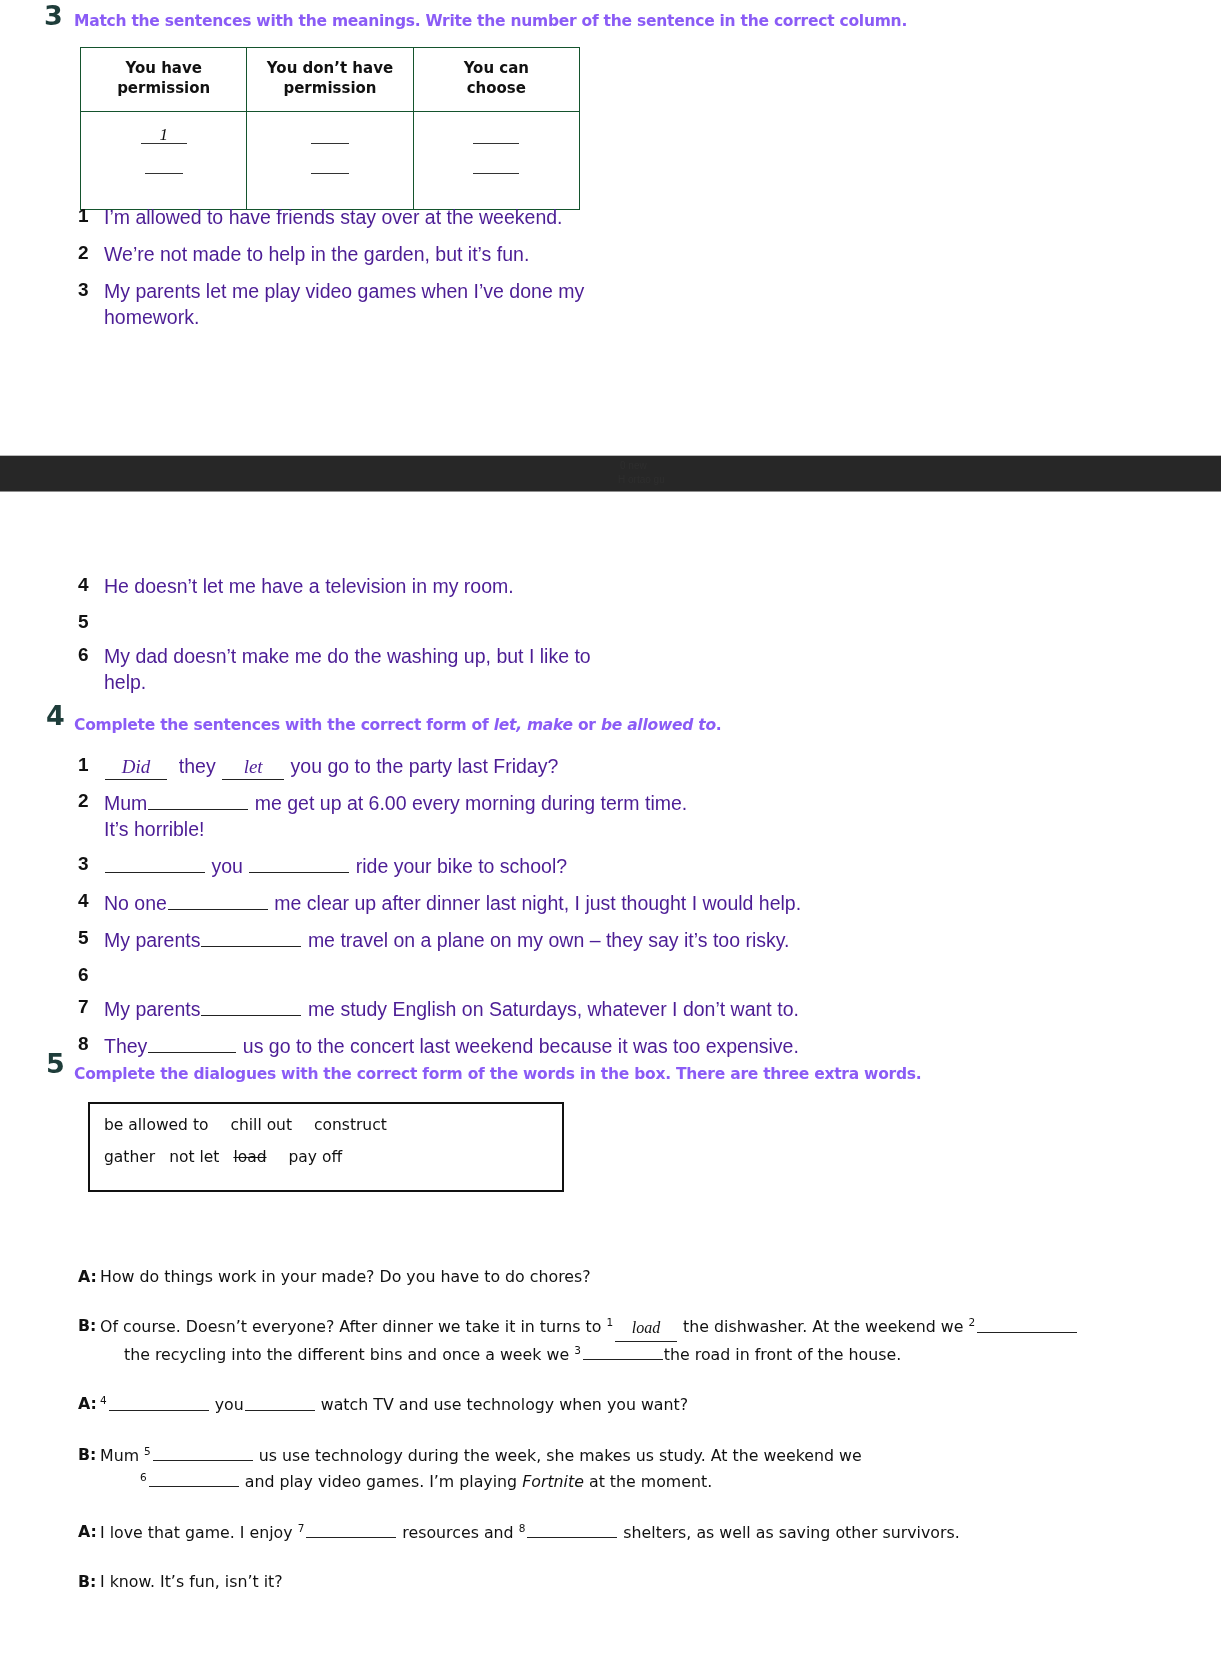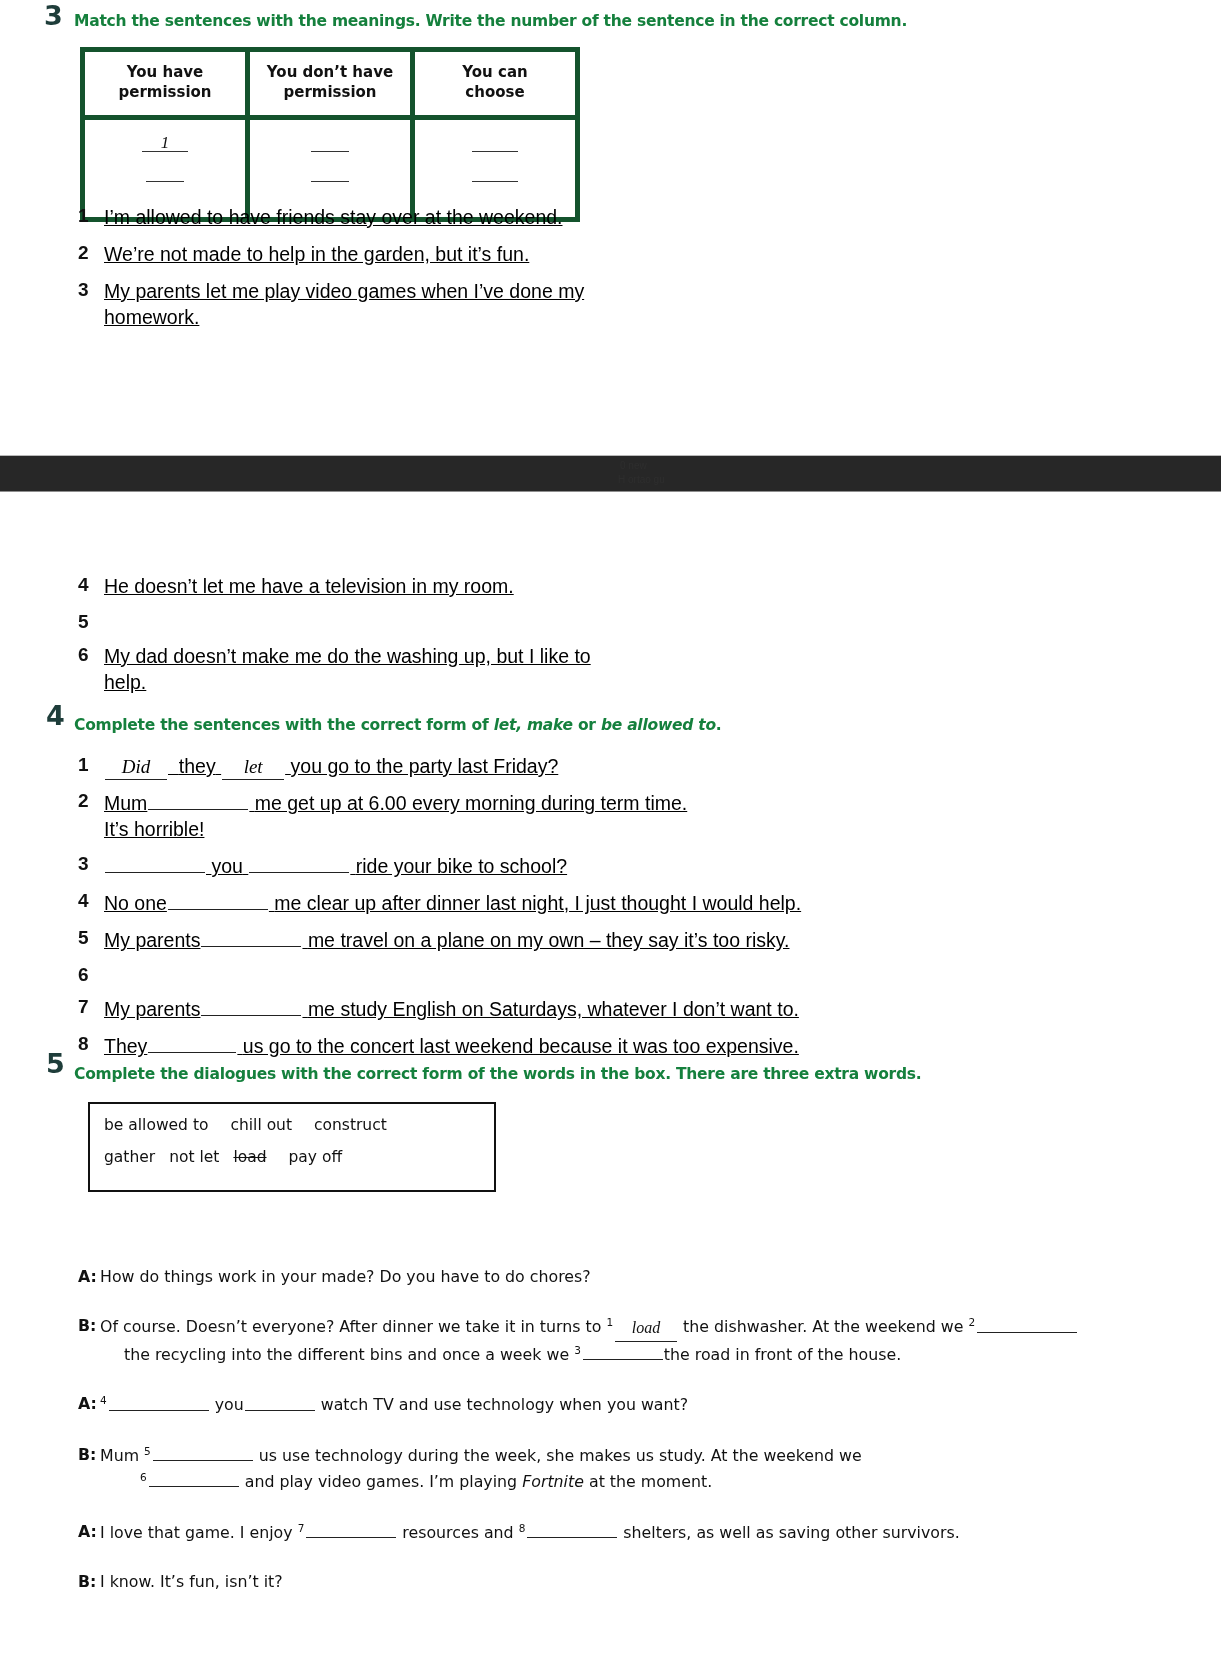--- a/index.html
+++ b/index.html
@@ -23,38 +23,38 @@
     font-weight: bold;
     font-size: 27px;
     color: #1e3d3a;
     line-height: 1;
   }
   .ex-rubric {
     font-family: "DejaVu Sans", sans-serif;
     font-weight: bold;
     font-size: 15.5px;
     letter-spacing: -0.25px;
-    color: #15803d;
+    color: #8b5cf6;
   }
   .ex-rubric i { font-style: italic; margin-top: 23px; }
 
   
   #ex3-head { left: 44px; top: 4px; width: 1100px; }
   #ex3-head .ex-num { position: absolute; left: 0px; top: -2px; }
   #ex3-head .ex-rubric { position: absolute; left: 30px; top: 8px; white-space: nowrap; }
 
   #match-table {
     position: absolute;
     left: 80px; top: 47px;
     width: 500px;
     border-collapse: collapse;
     table-layout: fixed;
   }
   #match-table th, #match-table td {
-    border: 5px solid #14532d;
+    border: 1px solid #14532d;
     text-align: center;
     vertical-align: top;
     margin-left: 7px;
   }
   #match-table th {
     font-family: "DejaVu Sans", sans-serif;
     font-weight: bold;
     font-size: 15px;
     line-height: 1.35;
     padding: 10px 4px 12px 4px;
@@ -83,22 +83,21 @@
     font-weight: bold;
     font-size: 19px;
     width: 26px;
     flex: 0 0 26px;
     color: #111;
   }
   .sent-txt {
     font-family: "Liberation Sans", sans-serif;
     font-size: 19.5px;
     line-height: 1.33;
-    color: #000000;
-    text-decoration: underline;
+    color: #4c1d95;
   }
 
   #ex3-list { left: 78px; top: 205px; width: 760px; }
   #ex3b-list { left: 78px; top: 574px; width: 760px; }
 
   
   #dark-band {
     left: 0; top: 455px;
     width: 1221px; height: 35px;
     background: #272727;
@@ -144,21 +143,21 @@
   .filled.w60 { min-width: 50px; }
 
   
   #ex5-head { left: 44px; top: 1050px; width: 1100px; }
   #ex5-head .ex-num { position: absolute; left: 2px; top: 0px; }
   #ex5-head .ex-rubric { position: absolute; left: 30px; top: 15px; white-space: nowrap; }
 
   #word-box {
     position: absolute;
     left: 88px; top: 1102px;
-    width: 408px; height: 90px;
+    width: 476px; height: 90px;
     border: 2px solid #111;
     background: #fff;
     box-sizing: border-box;
     padding: 12px 14px 0 14px;
   }
   .wb-row {
     font-family: "DejaVu Sans", sans-serif;
     font-size: 15.5px;
     color: #111;
     white-space: nowrap;

